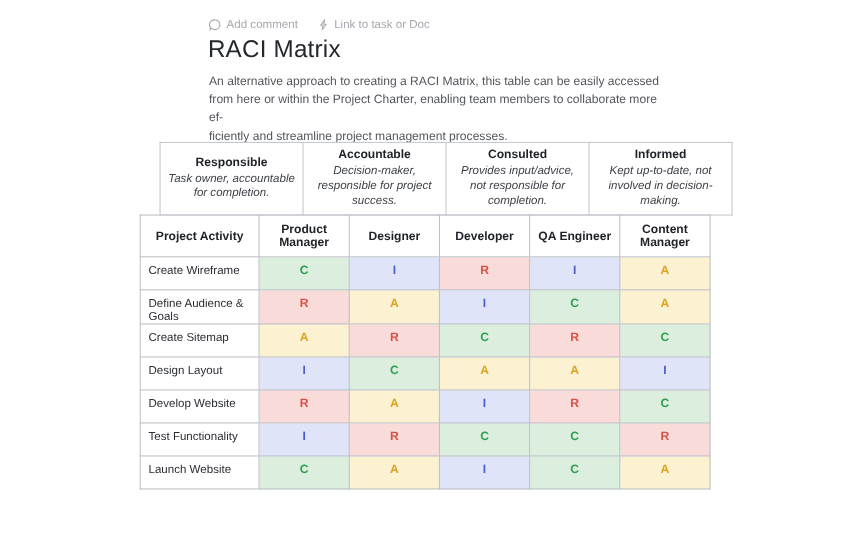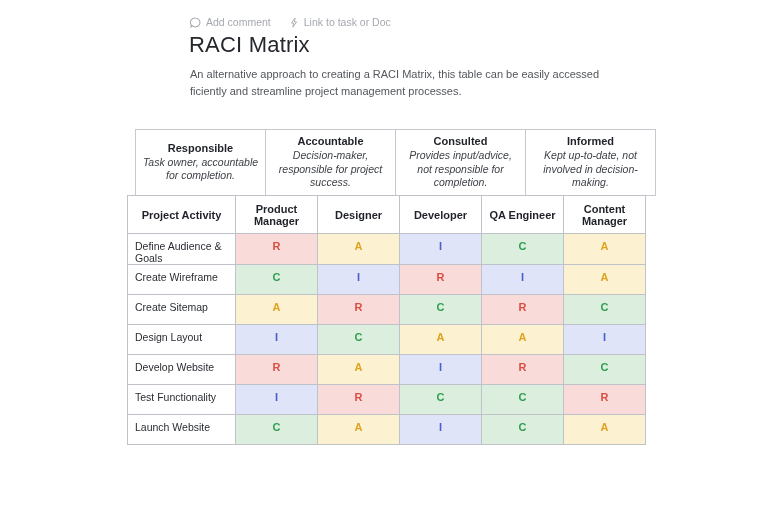--- a/index.html
+++ b/index.html
@@ -23,21 +23,21 @@
 
   
   .intro {
     position: absolute; left: 190px; top: 66px; width: 420px;
     font-size: 11px; line-height: 16.5px; color: #53565c;
   }
 
   
   table { border-collapse: collapse; }
   .def-table {
-    position: absolute; left: 135px; top: 129px; width: 520px;
+    position: absolute; left: 145px; top: 129px; width: 520px;
     table-layout: fixed;
   }
   .def-table td {
     width: 130px; border: 1px solid #c6c9ce; background: #ffffff;
     text-align: center; vertical-align: middle; padding: 4px 6px 5px 6px;
   }
   .def-term { font-size: 11px; font-weight: 700; color: #1f2228; line-height: 14px; }
   .def-desc { font-size: 10.5px; font-style: italic; color: #3d4147; line-height: 13.5px; margin-top: 1px; }
 
   
@@ -80,20 +80,21 @@
       </svg>
     </span>
     <span>Link to task or Doc</span>
   </span>
 </div>
 
 <h1 class="doc-title">RACI Matrix</h1>
 
 <div class="intro">
   <div>An alternative approach to creating a RACI Matrix, this table can be easily accessed</div>
+  <div>from here or within the Project Charter, enabling team members to collaborate more ef-</div>
   <div>ficiently and streamline project management processes.</div>
 </div>
 
 <table class="def-table">
   <tbody>
       <tr>
     <td>
       <div class="def-term">Responsible</div>
       <div class="def-desc">Task owner, accountable for completion.</div>
     </td>
@@ -125,33 +126,33 @@
   <tbody>
       <tr>
     <th>Project Activity</th>
     <th>Product Manager</th>
     <th>Designer</th>
     <th>Developer</th>
     <th>QA Engineer</th>
     <th>Content Manager</th>
   </tr>
   <tr>
+    <td class="activity-cell">Create Wireframe</td>
+    <td class="letter-cell" style="background: rgb(220, 239, 223); color: rgb(47, 158, 79);">C</td>
+    <td class="letter-cell" style="background: rgb(223, 228, 248); color: rgb(74, 95, 200);">I</td>
+    <td class="letter-cell" style="background: rgb(249, 220, 218); color: rgb(217, 79, 69);">R</td>
+    <td class="letter-cell" style="background: rgb(223, 228, 248); color: rgb(74, 95, 200);">I</td>
+    <td class="letter-cell" style="background: rgb(252, 242, 210); color: rgb(223, 163, 33);">A</td>
+  </tr>
+  <tr>
     <td class="activity-cell">Define Audience &amp; Goals</td>
     <td class="letter-cell" style="background: rgb(249, 220, 218); color: rgb(217, 79, 69);">R</td>
     <td class="letter-cell" style="background: rgb(252, 242, 210); color: rgb(223, 163, 33);">A</td>
     <td class="letter-cell" style="background: rgb(223, 228, 248); color: rgb(74, 95, 200);">I</td>
     <td class="letter-cell" style="background: rgb(220, 239, 223); color: rgb(47, 158, 79);">C</td>
-    <td class="letter-cell" style="background: rgb(252, 242, 210); color: rgb(223, 163, 33);">A</td>
-  </tr>
-  <tr>
-    <td class="activity-cell">Create Wireframe</td>
-    <td class="letter-cell" style="background: rgb(220, 239, 223); color: rgb(47, 158, 79);">C</td>
-    <td class="letter-cell" style="background: rgb(223, 228, 248); color: rgb(74, 95, 200);">I</td>
-    <td class="letter-cell" style="background: rgb(249, 220, 218); color: rgb(217, 79, 69);">R</td>
-    <td class="letter-cell" style="background: rgb(223, 228, 248); color: rgb(74, 95, 200);">I</td>
     <td class="letter-cell" style="background: rgb(252, 242, 210); color: rgb(223, 163, 33);">A</td>
   </tr>
   <tr>
     <td class="activity-cell">Create Sitemap</td>
     <td class="letter-cell" style="background: rgb(252, 242, 210); color: rgb(223, 163, 33);">A</td>
     <td class="letter-cell" style="background: rgb(249, 220, 218); color: rgb(217, 79, 69);">R</td>
     <td class="letter-cell" style="background: rgb(220, 239, 223); color: rgb(47, 158, 79);">C</td>
     <td class="letter-cell" style="background: rgb(249, 220, 218); color: rgb(217, 79, 69);">R</td>
     <td class="letter-cell" style="background: rgb(220, 239, 223); color: rgb(47, 158, 79);">C</td>
   </tr>

